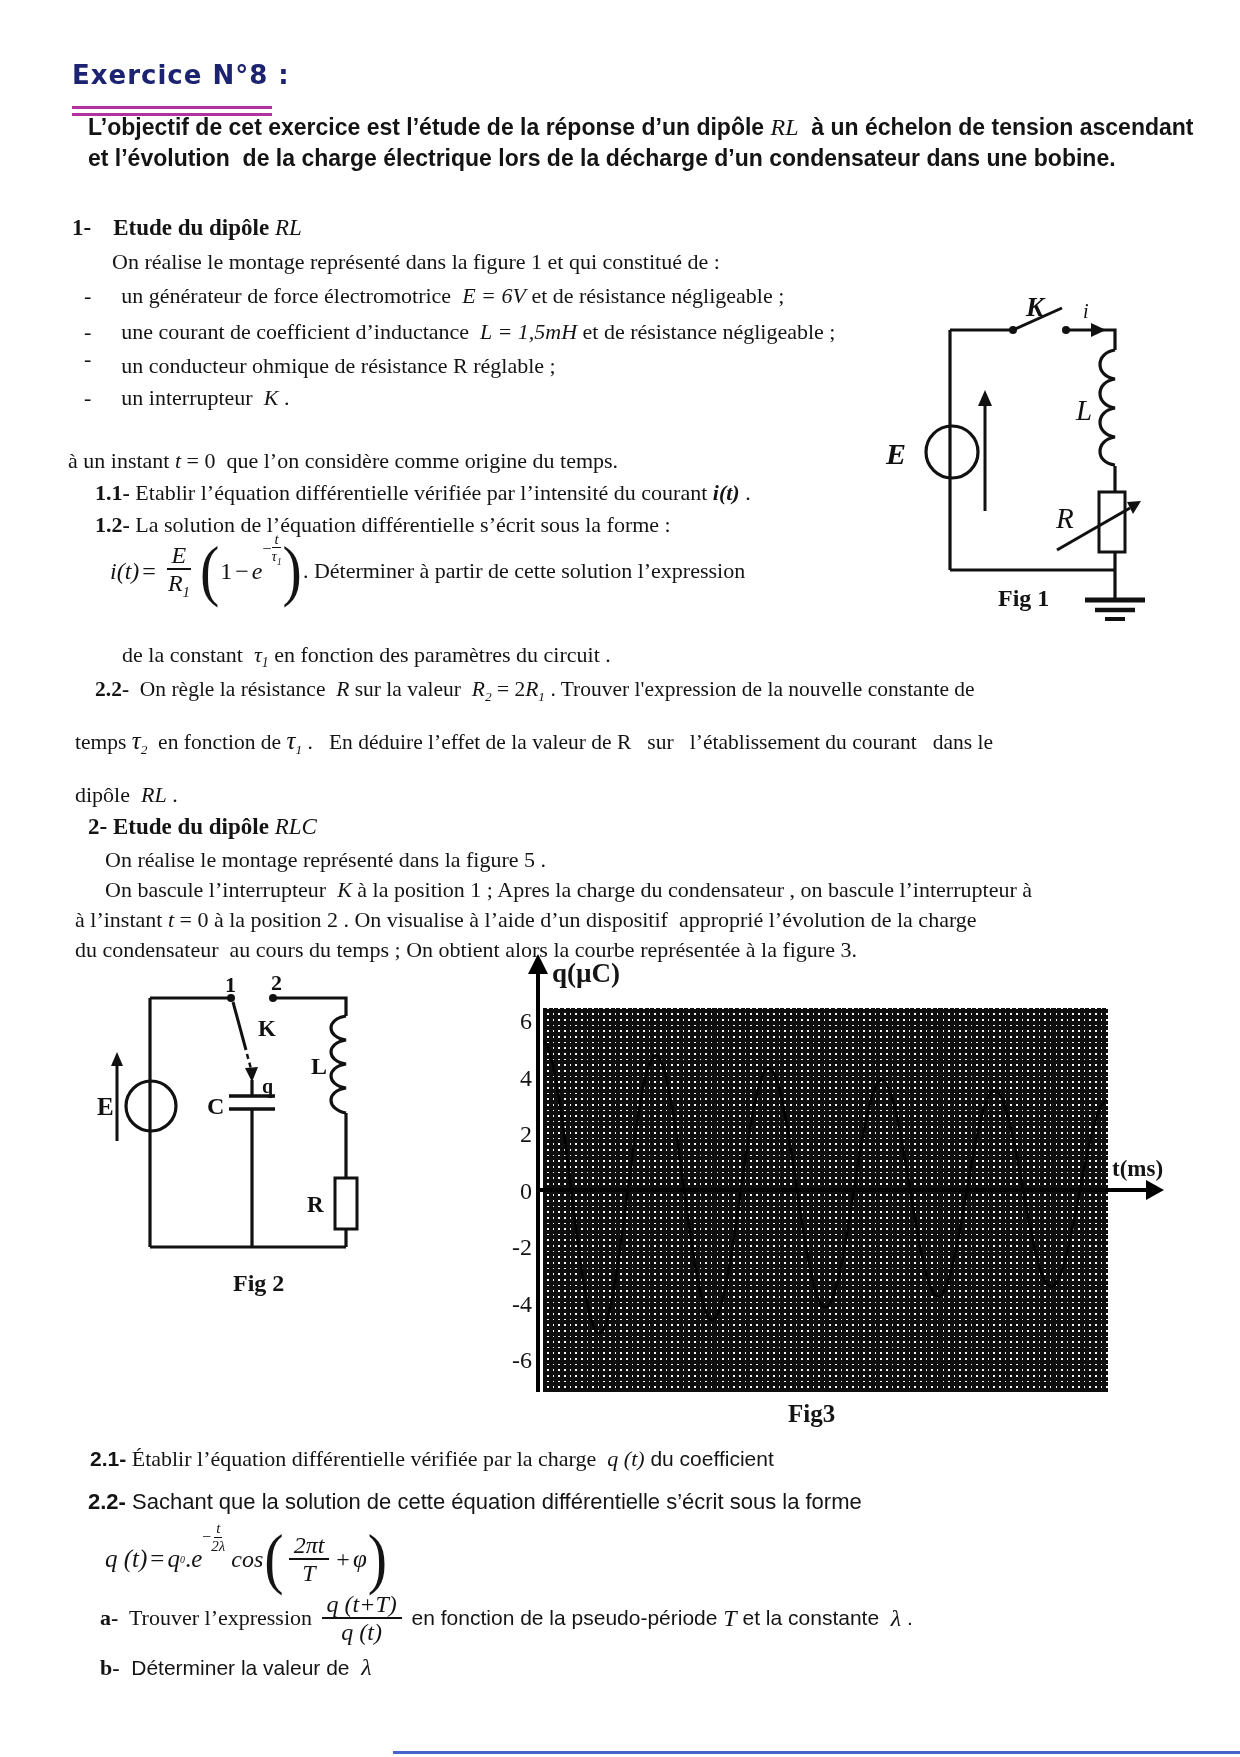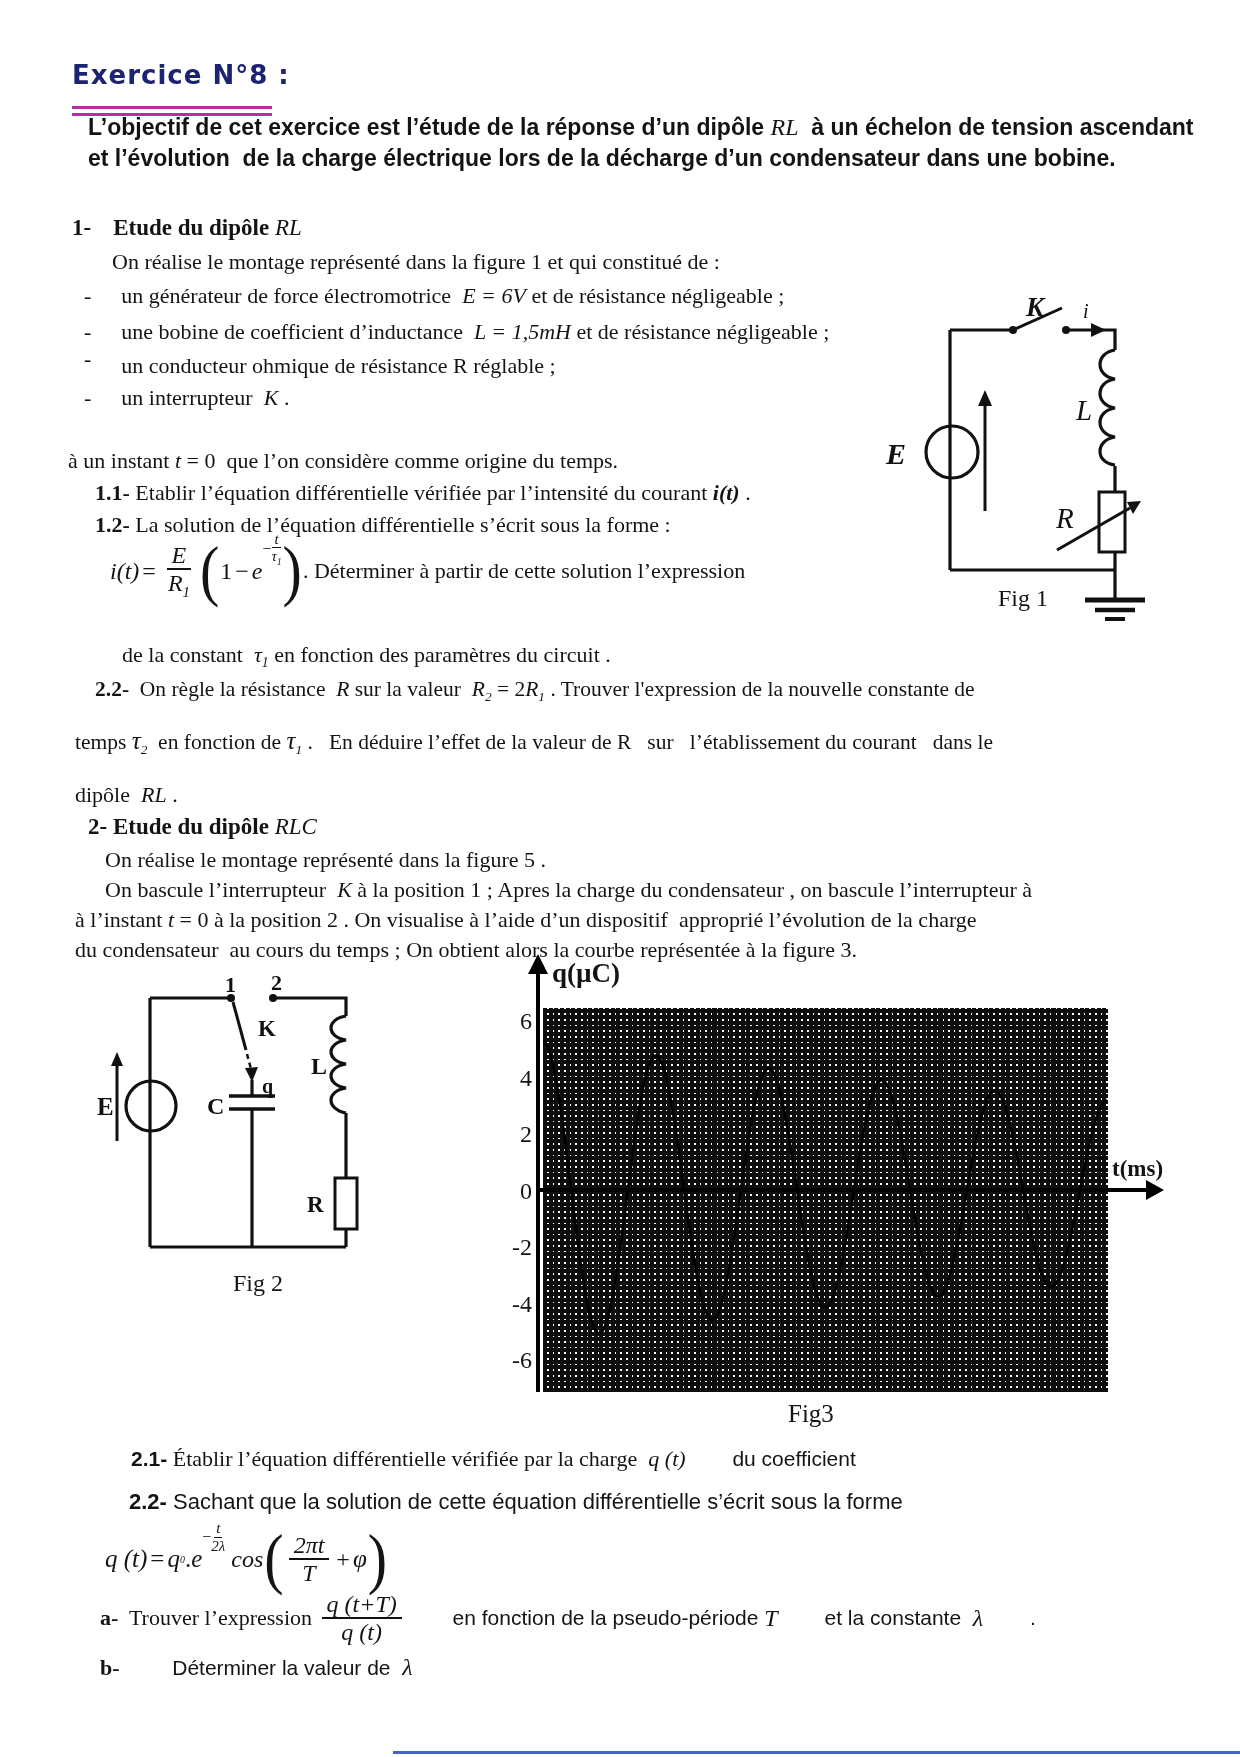--- a/index.html
+++ b/index.html
@@ -1,19 +1,19 @@
 <!DOCTYPE html>
 <html><head>
 <meta charset="utf-8">
 <style>
   html,body{margin:0;padding:0;background:#e8e8e8;}
   .page{position:relative;width:1240px;height:1757px;background:#ffffff;overflow:hidden;
         font-family:"Liberation Serif",serif;color:#141414;}
   .line{position:absolute;white-space:pre;font-size:22px;line-height:30px;}
-  .sans{font-family:"Liberation Sans",sans-serif;font-weight:bold;margin-left:41px;}
+  .sans{font-family:"Liberation Sans",sans-serif;font-weight:bold;}
   .serif{font-family:"Liberation Serif",serif;}
   .b{font-weight:bold;}
   .it{font-style:italic;font-family:"Liberation Serif",serif;}
   sub{font-size:0.62em;vertical-align:-0.4em;}
   .title{position:absolute;left:72px;top:60px;font-family:"DejaVu Sans",sans-serif;
          font-weight:bold;font-size:26px;letter-spacing:1px;color:#1c2370;}
   .title-underline{position:absolute;left:72px;top:106px;width:200px;height:4px;
          border-top:3px solid #b5309f;border-bottom:3px solid #b5309f;}
   .intro{position:absolute;left:88px;top:112px;width:1112px;font-family:"Liberation Sans",sans-serif;
          font-weight:bold;font-size:23px;line-height:31px;white-space:pre-wrap;}
@@ -35,39 +35,39 @@
           repeating-linear-gradient(90deg,#0e0e0e 0px,#0e0e0e 4px,rgba(0,0,0,0) 4px,rgba(0,0,0,0) 5.65px);}
   .curve-svg{position:absolute;left:543px;top:1008px;width:565px;height:384px;}
   .vaxis{position:absolute;left:536px;top:972px;width:4px;height:420px;background:#000;}
   .vaxis-arrow{position:absolute;left:528px;top:954px;width:0;height:0;
         border-left:10px solid transparent;border-right:10px solid transparent;border-bottom:20px solid #000;}
   .haxis{position:absolute;left:538px;top:1188px;width:610px;height:4px;background:#000;}
   .haxis-arrow{position:absolute;left:1146px;top:1180px;width:0;height:0;
         border-top:10px solid transparent;border-bottom:10px solid transparent;border-left:18px solid #000;}
   .ytick{position:absolute;left:494px;width:38px;text-align:right;font-size:24px;line-height:30px;font-family:"Liberation Serif",serif;}
   .axis-label{position:absolute;font-weight:bold;font-family:"Liberation Serif",serif;}
-  .caption{position:absolute;font-weight:normal;font-size:24px;font-family:"Liberation Serif",serif;}
+  .caption{position:absolute;font-weight:bold;font-size:24px;font-family:"Liberation Serif",serif;}
   .blue-rule{position:absolute;left:393px;top:1751px;width:847px;height:3px;background:#4565cd;}
   svg text{font-family:"Liberation Serif",serif;fill:#111;}
 </style>
 </head>
 <body>
 
 <div class="page">
 
   <div class="title">Exercice N°8 :</div>
   <div class="title-underline"></div>
 
   <div class="intro"><span>L’objectif de cet exercice est l’étude de la réponse d’un dipôle </span><span class="it" style="font-weight:normal;font-size:24px">RL</span><span>  à un échelon de tension ascendant et l’évolution  de la charge électrique lors de la décharge d’un condensateur dans une bobine.</span></div>
 
   <div class="line b" style="left:72px;top:213px;font-size:23px"><span>1-</span><span style="display:inline-block;width:22px"></span><span>Etude du dipôle </span><span class="it" style="font-weight:normal">RL</span></div>
   <div class="line" style="left:112px;top:247px">On réalise le montage représenté dans la figure 1 et qui constitué de :</div>
 
   <div class="line" style="left:84px;top:281px"><span>-</span><span style="display:inline-block;width:30px"></span><span class="b" style="font-weight:normal">un générateur de force électromotrice  </span><span class="it">E = 6V</span><span> et de résistance négligeable ;</span></div>
-  <div class="line" style="left:84px;top:317px"><span>-</span><span style="display:inline-block;width:30px"></span><span>une bobine de coefficient d’inductance  </span><span class="it">L = 1,5mH</span><span> et de résistance négligeable ;</span></div>
+  <div class="line" style="left:84px;top:317px"><span>-</span><span style="display:inline-block;width:30px"></span><span>une courant de coefficient d’inductance  </span><span class="it">L = 1,5mH</span><span> et de résistance négligeable ;</span></div>
   <div class="line" style="left:84px;top:351px"><span style="position:relative;top:-7px">-</span><span style="display:inline-block;width:30px"></span><span>un conducteur ohmique de résistance R réglable ;</span></div>
   <div class="line" style="left:84px;top:383px"><span>-</span><span style="display:inline-block;width:30px"></span><span>un interrupteur  </span><span class="it">K</span><span> .</span></div>
 
   <div class="line" style="left:68px;top:446px"><span>à un instant </span><span class="it">t</span><span> = 0  que l’on considère comme origine du temps.</span></div>
 
   <div class="line" style="left:95px;top:478px"><span class="b">1.1-</span><span> Etablir l’équation différentielle vérifiée par l’intensité du courant </span><span class="it b">i(t)</span><span> .</span></div>
   <div class="line" style="left:95px;top:510px"><span class="b">1.2-</span><span> La solution de l’équation différentielle s’écrit sous la forme :</span></div>
 
   <div class="eqrow" style="left:110px;top:532px;height:78px">
     <span class="mi" style="font-size:24px">i(t)</span>

